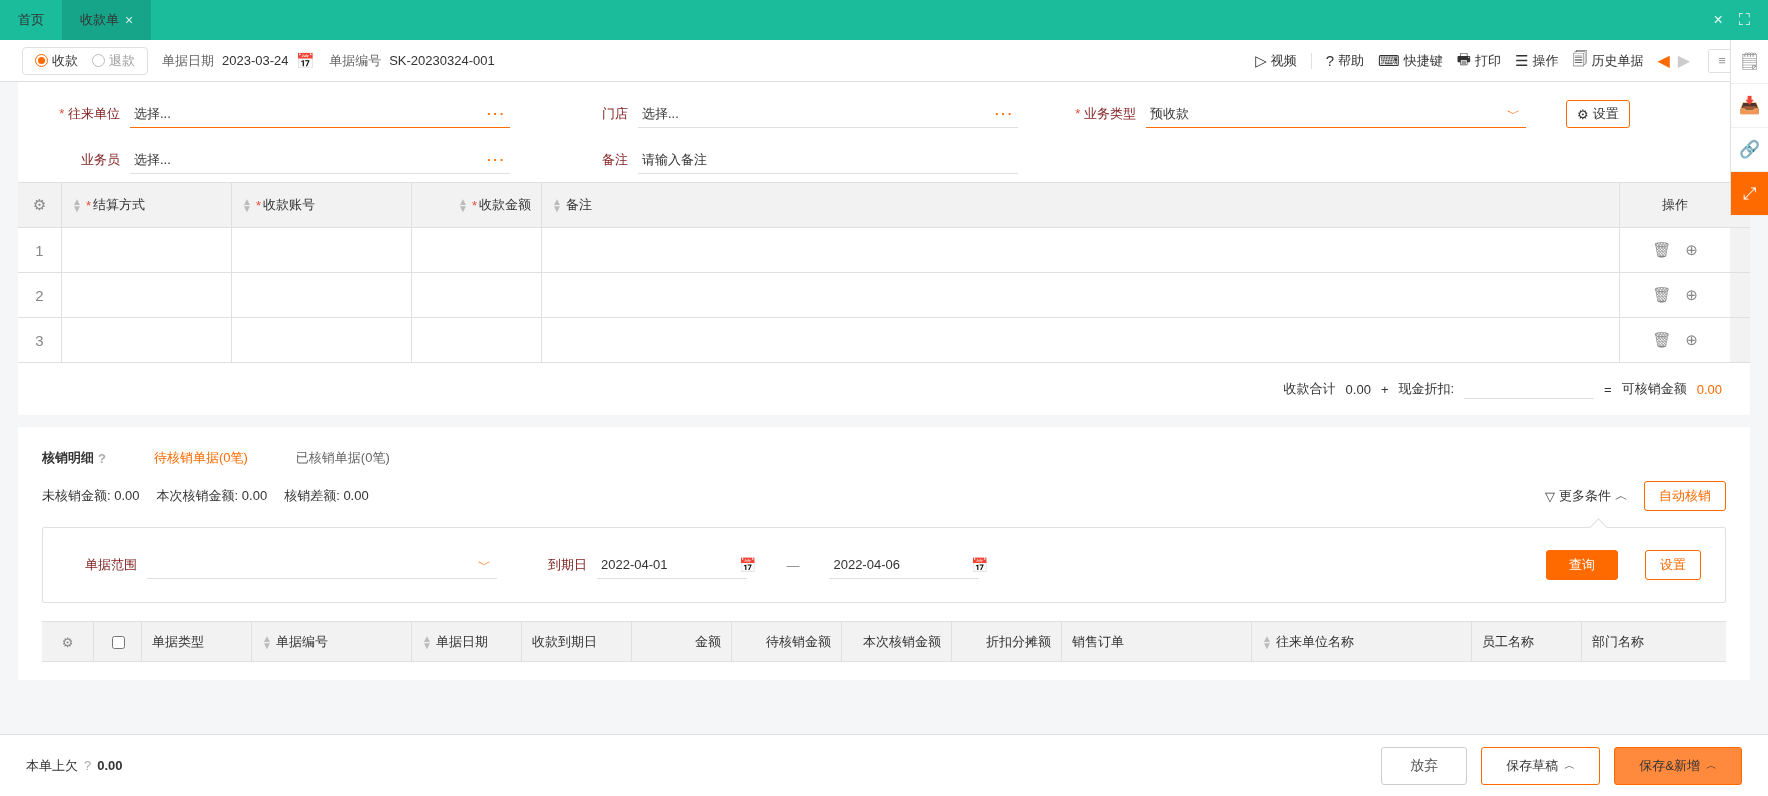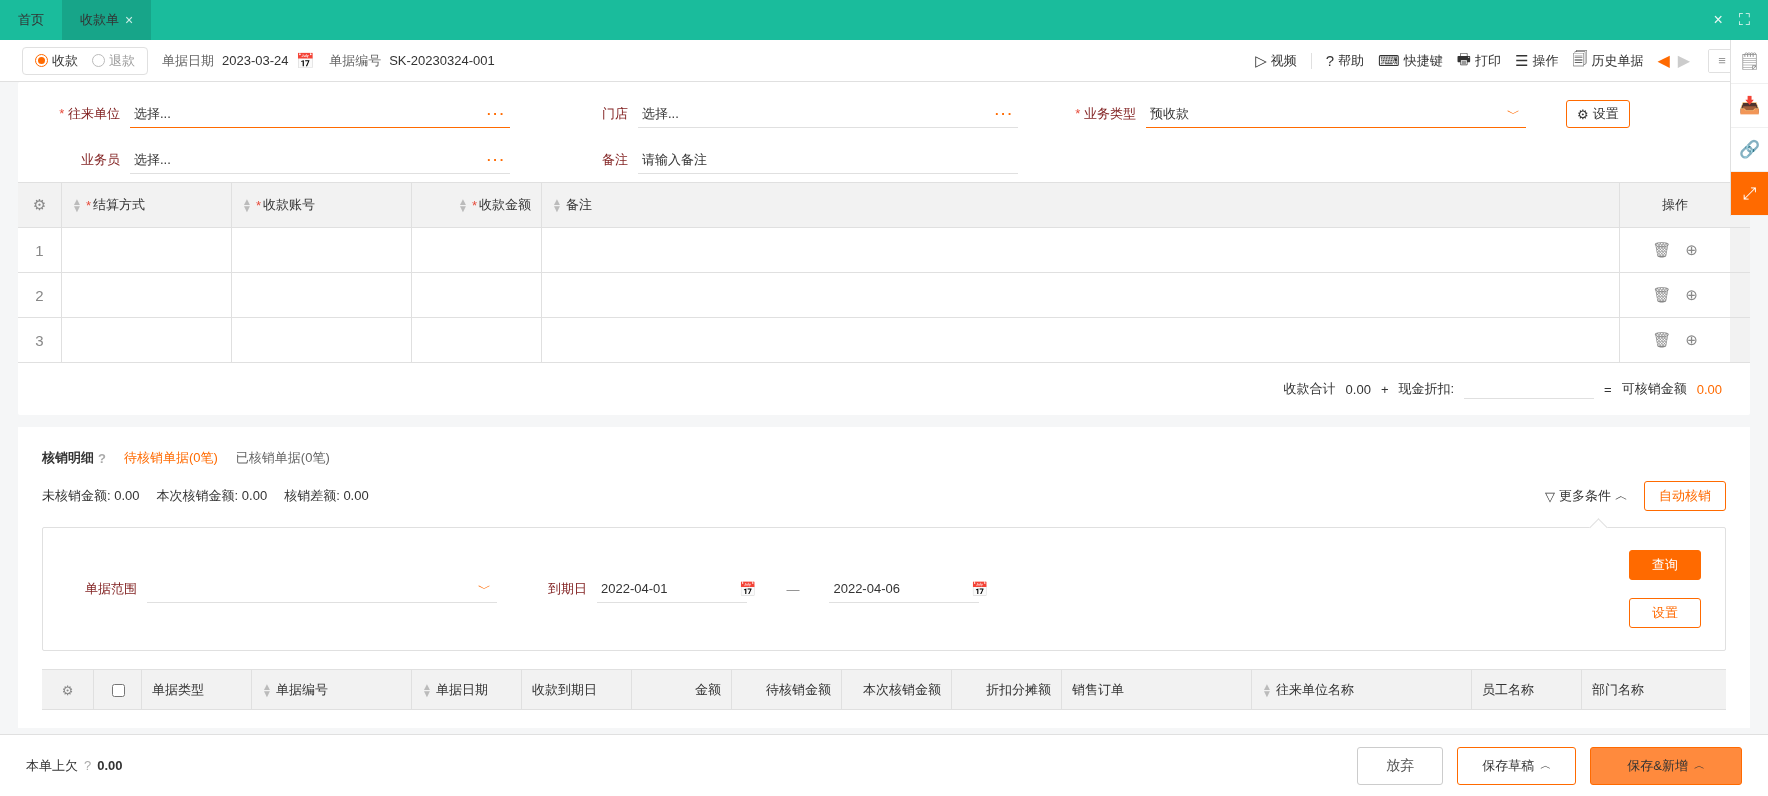--- a/index.html
+++ b/index.html
@@ -80,48 +80,48 @@
   
   .totals{display:flex;justify-content:flex-end;align-items:center;gap:10px;padding:16px 28px;color:#555;}
   .totals .num{font-weight:500;}
   .totals .orange{color:var(--orange);}
   .totals .underline{display:inline-block;width:130px;border-bottom:1px solid var(--border);height:20px;}
   
   .wocard{background:#fff;margin:12px 18px 0 18px;padding:18px 24px;}
   .wohead{display:flex;align-items:center;gap:18px;}
   .wotitle{font-size:16px;font-weight:600;color:#333;display:flex;align-items:center;gap:4px;}
   .wotabs{display:flex;gap:18px;font-size:13px;}
-  .wotab{cursor:pointer;color:#666;padding:4px 0;}
+  .wotab{cursor:pointer;color:#666;padding:4px 0;margin-left:30px;}
   .wotab.active{color:var(--orange);}
   .wosums{margin-top:10px;display:flex;gap:17px;color:#555;align-items:center;}
   .woright{margin-left:auto;display:flex;align-items:center;gap:16px;}
   .more-cond{color:var(--orange);display:flex;align-items:center;gap:4px;cursor:pointer;}
   .btn-outline-orange{border:1px solid var(--orange);color:var(--orange);background:#fff;border-radius:3px;padding:5px 14px;cursor:pointer;}
   .wofilter{margin-top:16px;border:1px solid var(--border);border-radius:2px;padding:22px 24px;display:flex;align-items:center;gap:30px;position:relative;}
   .wofilter::before{content:"";position:absolute;top:-7px;right:120px;width:12px;height:12px;background:#fff;border-left:1px solid var(--border);border-top:1px solid var(--border);transform:rotate(45deg);}
   .wofilter .field .inp{width:350px;}
   .wofilter .field.short .inp{width:150px;}
   .wofilter .ic-cal{color:var(--orange);margin-left:-18px;font-size:14px;}
   .wofilter .dash{color:#888;}
-  .wofilter .actions{margin-left:auto;display:flex;flex-direction:column;gap:18px;}
+  .wofilter .actions{margin-left:auto;display:flex;flex-direction:row;gap:27px;}
   .btn-orange{background:var(--orange);color:#fff;border:1px solid var(--orange);border-radius:3px;padding:5px 22px;cursor:pointer;}
   
   .wogrid{margin-top:18px;border-top:1px solid var(--border);}
   .wogrid .grow{height:40px;}
   .wogrid .gc{height:40px;}
   .wcol-gear{width:52px;justify-content:center;color:#888;}
   .wcol-chk{width:48px;justify-content:center;}
   .wcol{padding:0 10px;}
   
   .footer{position:fixed;left:0;right:0;bottom:0;height:62px;background:#fff;border-top:1px solid var(--border);display:flex;align-items:center;padding:0 26px;gap:14px;}
   .footer .left{display:flex;align-items:center;gap:6px;}
   .footer .spacer{flex:1;}
   .btn-ghost{border:1px solid #ccc;background:#fff;color:#555;border-radius:3px;padding:9px 28px;cursor:pointer;font-size:14px;}
   .btn-ghost-orange2{border:1px solid var(--orange);background:#fff;color:var(--orange);border-radius:3px;padding:9px 24px;cursor:pointer;font-size:14px;display:flex;align-items:center;gap:6px;}
-  .btn-solid-orange{border:1px solid var(--orange);background:var(--orange-soft);color:#fff;border-radius:3px;padding:9px 36px;cursor:pointer;font-size:14px;display:flex;align-items:center;gap:6px;}
+  .btn-solid-orange{border:1px solid var(--orange);background:var(--orange-soft);color:#fff;border-radius:3px;padding:9px 24px;cursor:pointer;font-size:14px;display:flex;align-items:center;gap:6px;}
   .chev-up{font-size:11px;}
   
   .dock{position:fixed;right:0;top:40px;width:38px;background:#fff;border-left:1px solid var(--border);display:flex;flex-direction:column;align-items:center;}
   .dock div{width:38px;height:44px;display:flex;align-items:center;justify-content:center;color:#888;font-size:17px;cursor:pointer;border-bottom:1px solid #f0f0f0;}
   .dock div.active{background:var(--orange);color:#fff;}
   .help-ic{font-size:13px;color:#aaa;}
 </style>
 </head>
 <body>
 

